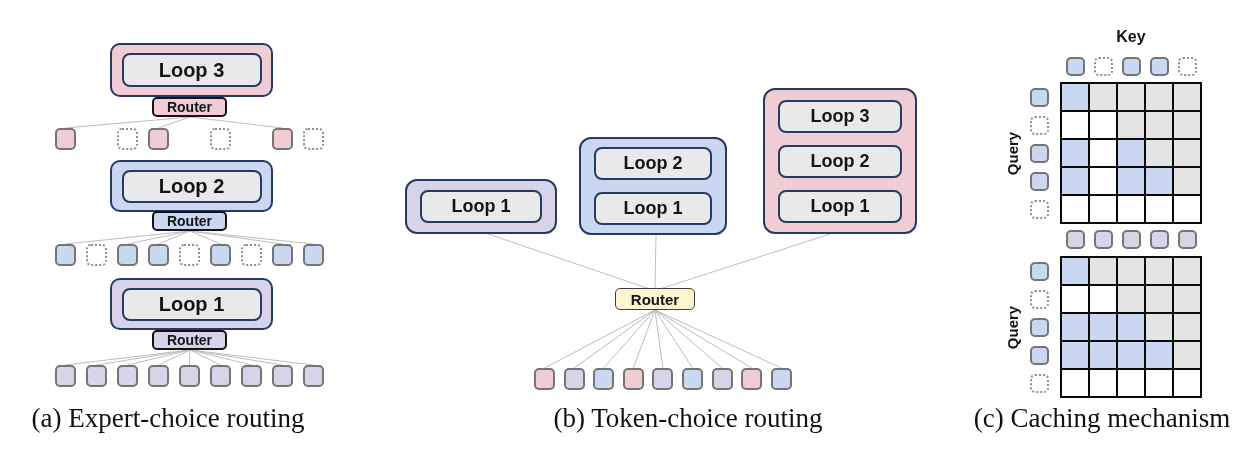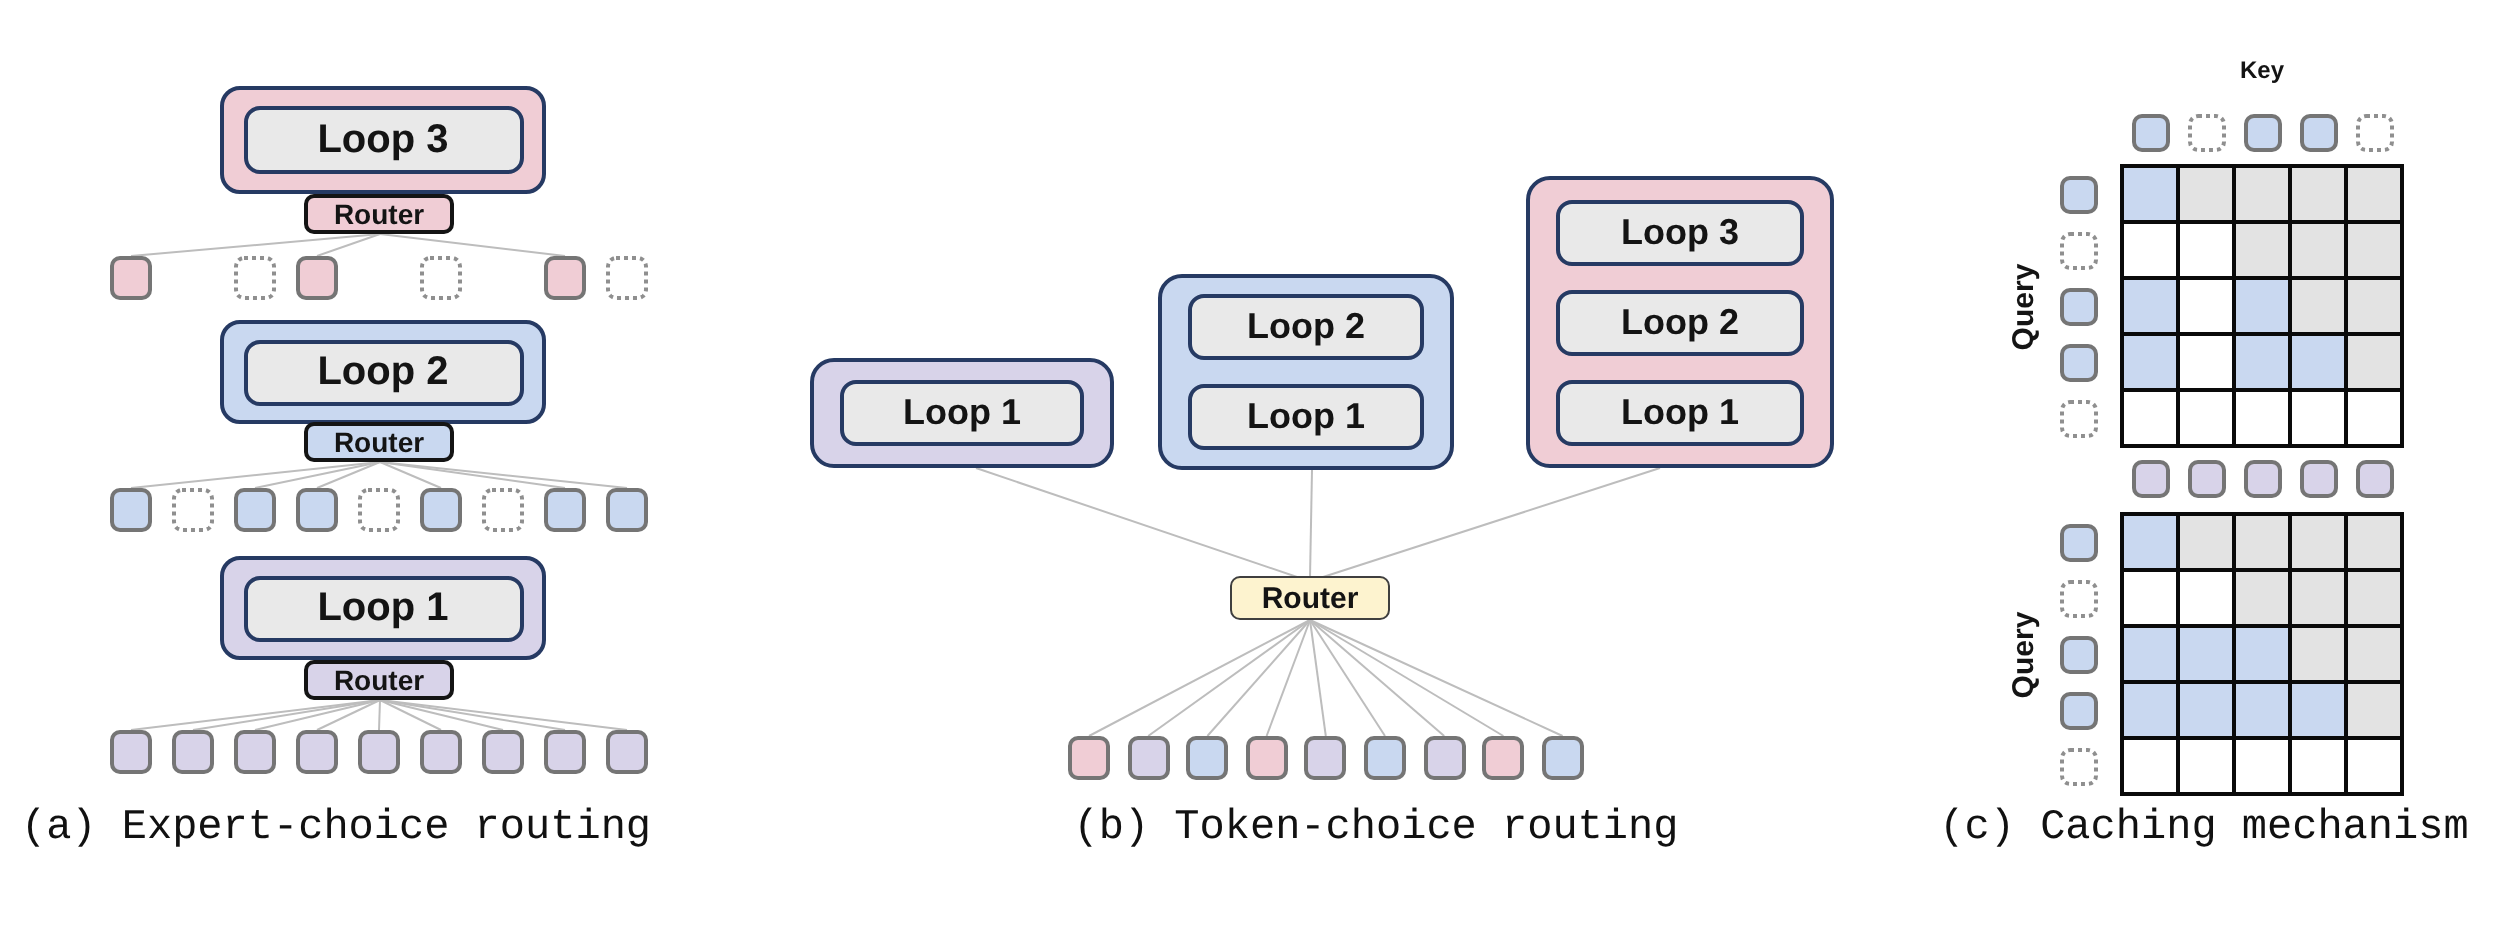--- a/index.html
+++ b/index.html
@@ -57,29 +57,29 @@
   .matrix{
     position:absolute;display:grid;background:#0a0a0a;padding:2px;gap:2px;
     grid-template-columns:repeat(5,26px);grid-auto-rows:26px;
   }
   .cell{width:26px;height:26px;}
   .cell.white{background:#ffffff;}
   .cell.gray {background:var(--cell_gray);}
   .cell.blue {background:var(--blue);}
 
   .axis-label{
-    position:absolute;font-size:12px;font-weight:600;color:#141414;
+    position:absolute;font-size:16px;font-weight:600;color:#141414;
   }
   .vlabel{
     position:absolute;width:60px;text-align:center;transform:rotate(-90deg);
     font-size:15px;font-weight:600;color:#141414;
   }
   .caption{
     position:absolute;width:320px;text-align:center;
-    font-family:Liberation Mono, monospace;font-size:21px;color:#111111;
+    font-family:Liberation Serif, serif;font-size:27px;color:#111111;
   }
 </style>
 </head>
 <body>
 
 <div id="stage">
   <svg id="lines" width="1254" height="464" viewBox="0 0 1254 464">
       <line x1="190" y1="117" x2="65.5" y2="128" stroke="#bdbdbd" stroke-width="1"></line>
       <line x1="190" y1="117" x2="158.5" y2="128" stroke="#bdbdbd" stroke-width="1"></line>
       <line x1="190" y1="117" x2="282.5" y2="128" stroke="#bdbdbd" stroke-width="1"></line>

